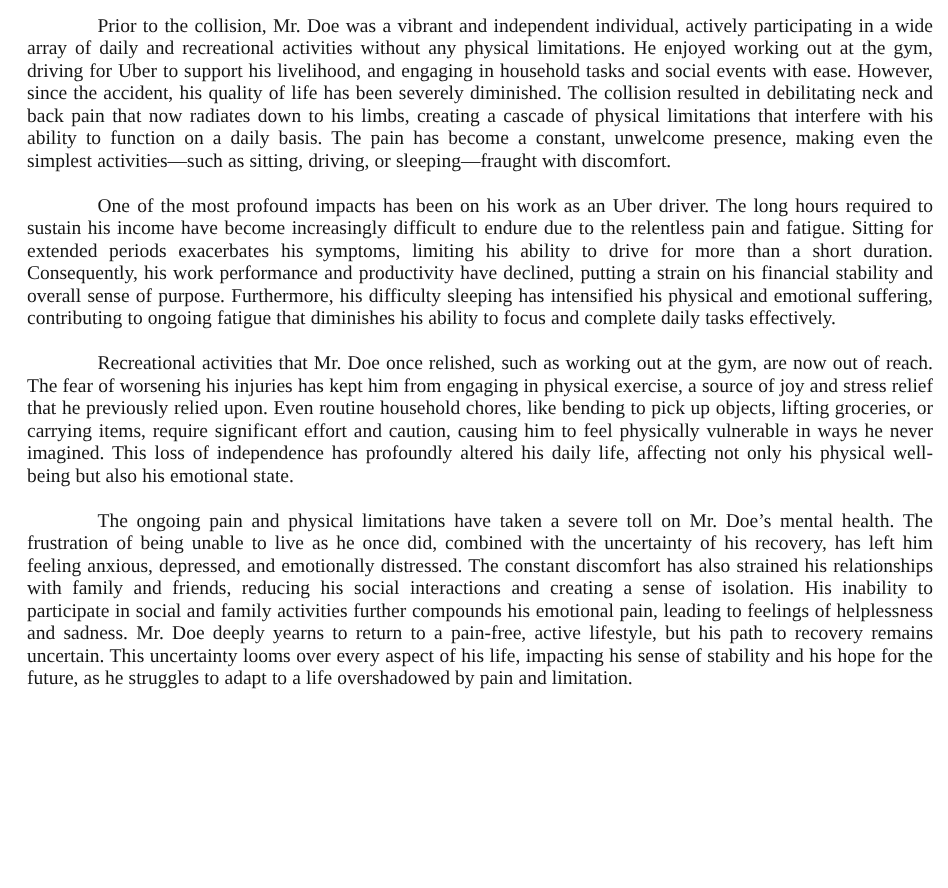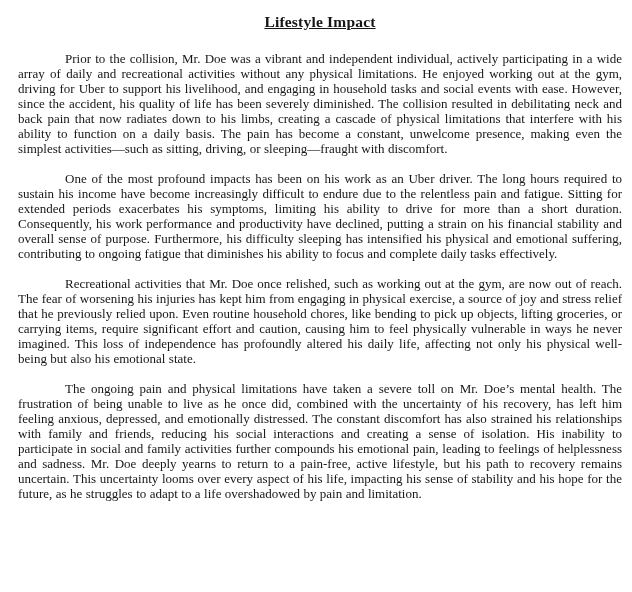--- a/index.html
+++ b/index.html
@@ -33,21 +33,20 @@
       text-align: justify;
       text-indent: 47px;
       margin: 0 0 15px 0;
       word-spacing: 0.2px;
     }
   </style>
 </head>
 <body>
 
 <div class="page">
-  <h1 class="doc-title">Lifestyle Impact</h1>
 
   <div class="doc-body">
     <p>Prior to the collision, Mr. Doe was a vibrant and independent individual, actively participating in a wide array of daily and recreational activities without any physical limitations. He enjoyed working out at the gym, driving for Uber to support his livelihood, and engaging in household tasks and social events with ease. However, since the accident, his quality of life has been severely diminished. The collision resulted in debilitating neck and back pain that now radiates down to his limbs, creating a cascade of physical limitations that interfere with his ability to function on a daily basis. The pain has become a constant, unwelcome presence, making even the simplest activities—such as sitting, driving, or sleeping—fraught with discomfort.</p>
     <p>One of the most profound impacts has been on his work as an Uber driver. The long hours required to sustain his income have become increasingly difficult to endure due to the relentless pain and fatigue. Sitting for extended periods exacerbates his symptoms, limiting his ability to drive for more than a short duration. Consequently, his work performance and productivity have declined, putting a strain on his financial stability and overall sense of purpose. Furthermore, his difficulty sleeping has intensified his physical and emotional suffering, contributing to ongoing fatigue that diminishes his ability to focus and complete daily tasks effectively.</p>
     <p>Recreational activities that Mr. Doe once relished, such as working out at the gym, are now out of reach. The fear of worsening his injuries has kept him from engaging in physical exercise, a source of joy and stress relief that he previously relied upon. Even routine household chores, like bending to pick up objects, lifting groceries, or carrying items, require significant effort and caution, causing him to feel physically vulnerable in ways he never imagined. This loss of independence has profoundly altered his daily life, affecting not only his physical well-being but also his emotional state.</p>
     <p>The ongoing pain and physical limitations have taken a severe toll on Mr. Doe’s mental health. The frustration of being unable to live as he once did, combined with the uncertainty of his recovery, has left him feeling anxious, depressed, and emotionally distressed. The constant discomfort has also strained his relationships with family and friends, reducing his social interactions and creating a sense of isolation. His inability to participate in social and family activities further compounds his emotional pain, leading to feelings of helplessness and sadness. Mr. Doe deeply yearns to return to a pain-free, active lifestyle, but his path to recovery remains uncertain. This uncertainty looms over every aspect of his life, impacting his sense of stability and his hope for the future, as he struggles to adapt to a life overshadowed by pain and limitation.</p>
   </div>
 </div>
 
 </body></html>

